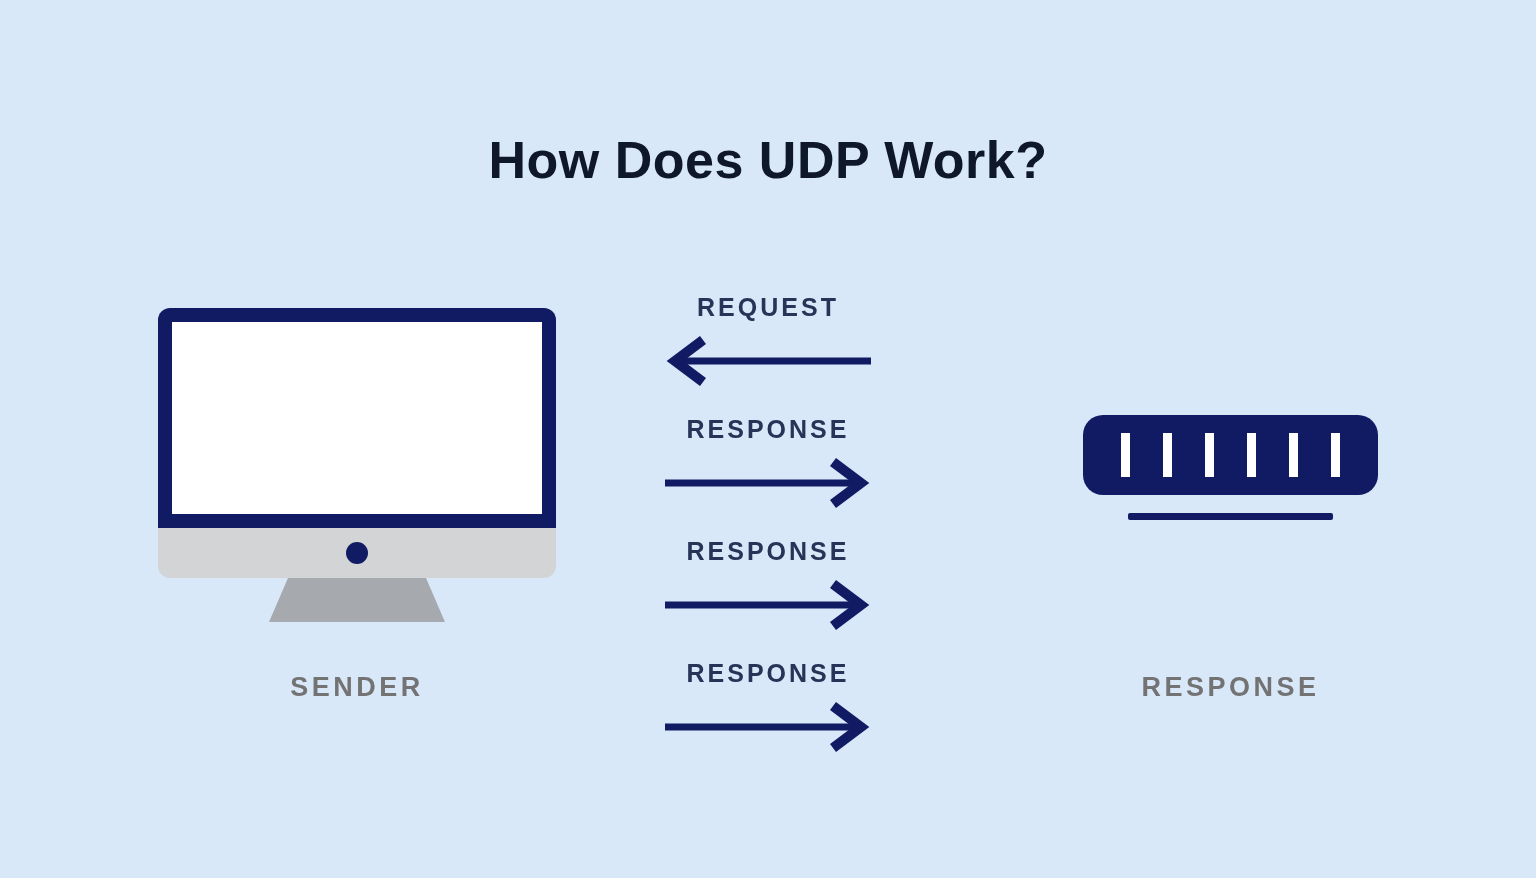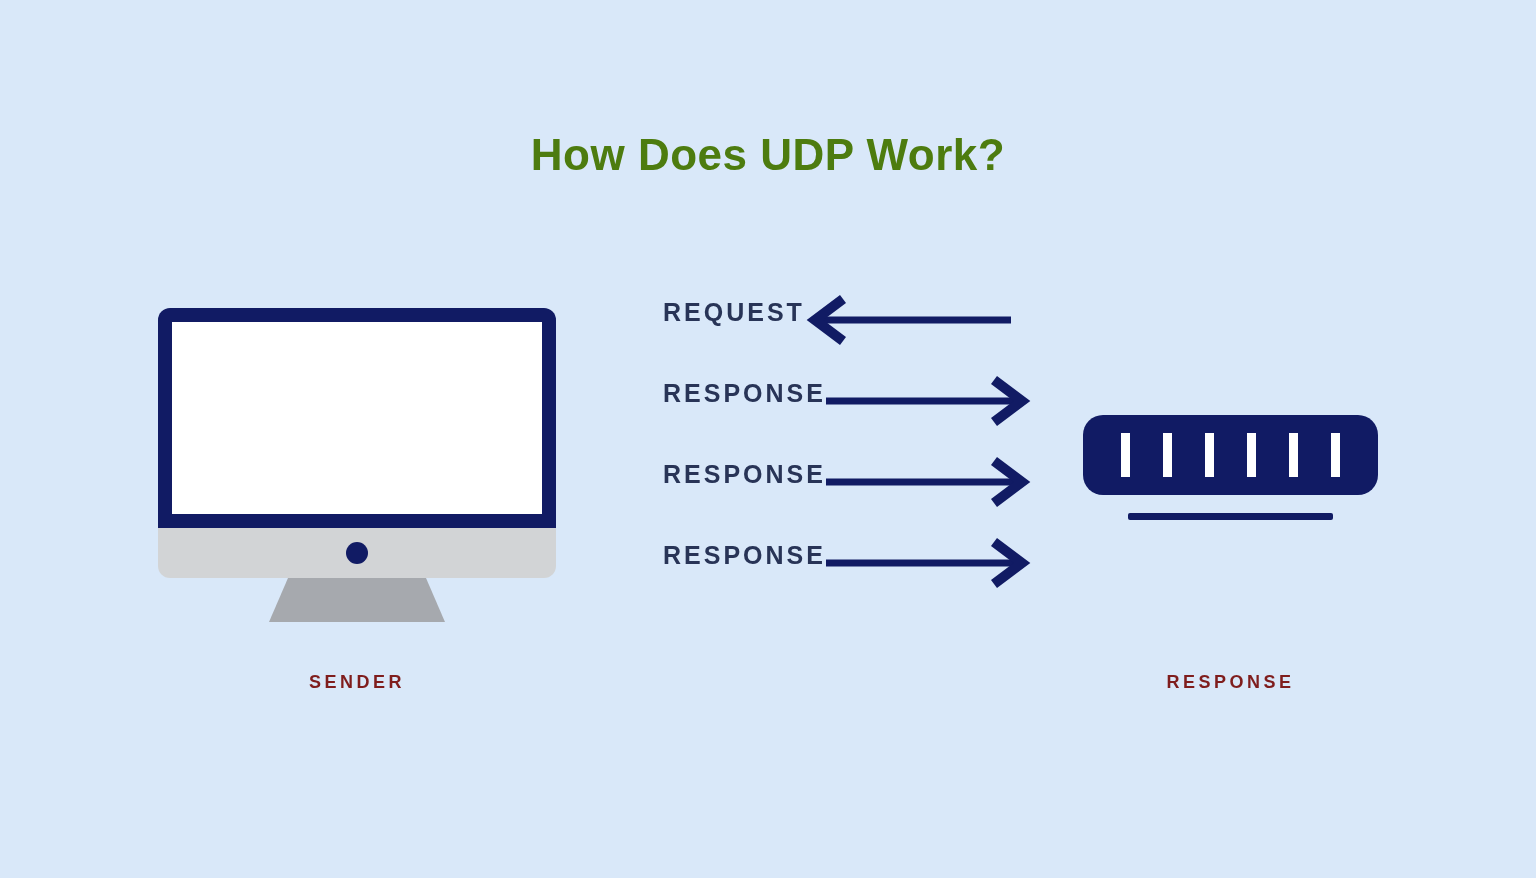--- a/index.html
+++ b/index.html
@@ -15,23 +15,23 @@
     overflow: hidden;
   }
 
   
   .title {
     position: absolute;
     top: 130px;
     left: 0;
     width: 100%;
     text-align: center;
-    font-size: 44px;
+    font-size: 52px;
     font-weight: 700;
-    color: #4d7c0f;
+    color: #0f172a;
     letter-spacing: 0.5px;
   }
 
   
   .monitor { position: absolute; left: 158px; top: 308px; width: 398px; height: 314px; }
   .monitor-screen {
     position: absolute; left: 0; top: 0;
     width: 398px; height: 220px;
     background: #111b64;
     border-radius: 12px 12px 0 0;
@@ -88,45 +88,45 @@
   .messages {
     position: absolute;
     left: 663px; top: 292px;
     width: 210px;
     display: flex;
     flex-direction: column;
     gap: 31px;
   }
   .message-row {
     display: flex;
-    flex-direction: row;
+    flex-direction: column;
     align-items: center;
   }
   .message-label {
     font-size: 25px;
     font-weight: 700;
     letter-spacing: 3px;
     color: #283457;
     line-height: 30px;
     margin-bottom: 11px;
     text-align: center;
   }
   .arrow-svg { display: block; overflow: visible; }
   .arrow-svg line, .arrow-svg polyline { stroke: #111b64; }
   .arrow-svg polyline { fill: none; stroke-width: 10; stroke-linejoin: miter; stroke-linecap: butt; }
   .arrow-svg line { stroke-width: 7; }
 
   
   .endpoint-label {
     position: absolute;
     top: 672px;
-    font-size: 18px;
+    font-size: 27px;
     font-weight: 700;
     letter-spacing: 3.5px;
-    color: #7f1d1d;
+    color: #737373;
     text-align: center;
   }
   .endpoint-label.sender   { left: 158px; width: 398px; }
   .endpoint-label.receiver { left: 1083px; width: 295px; }
 </style>
 </head>
 <body>
 
 <div class="canvas">
 

